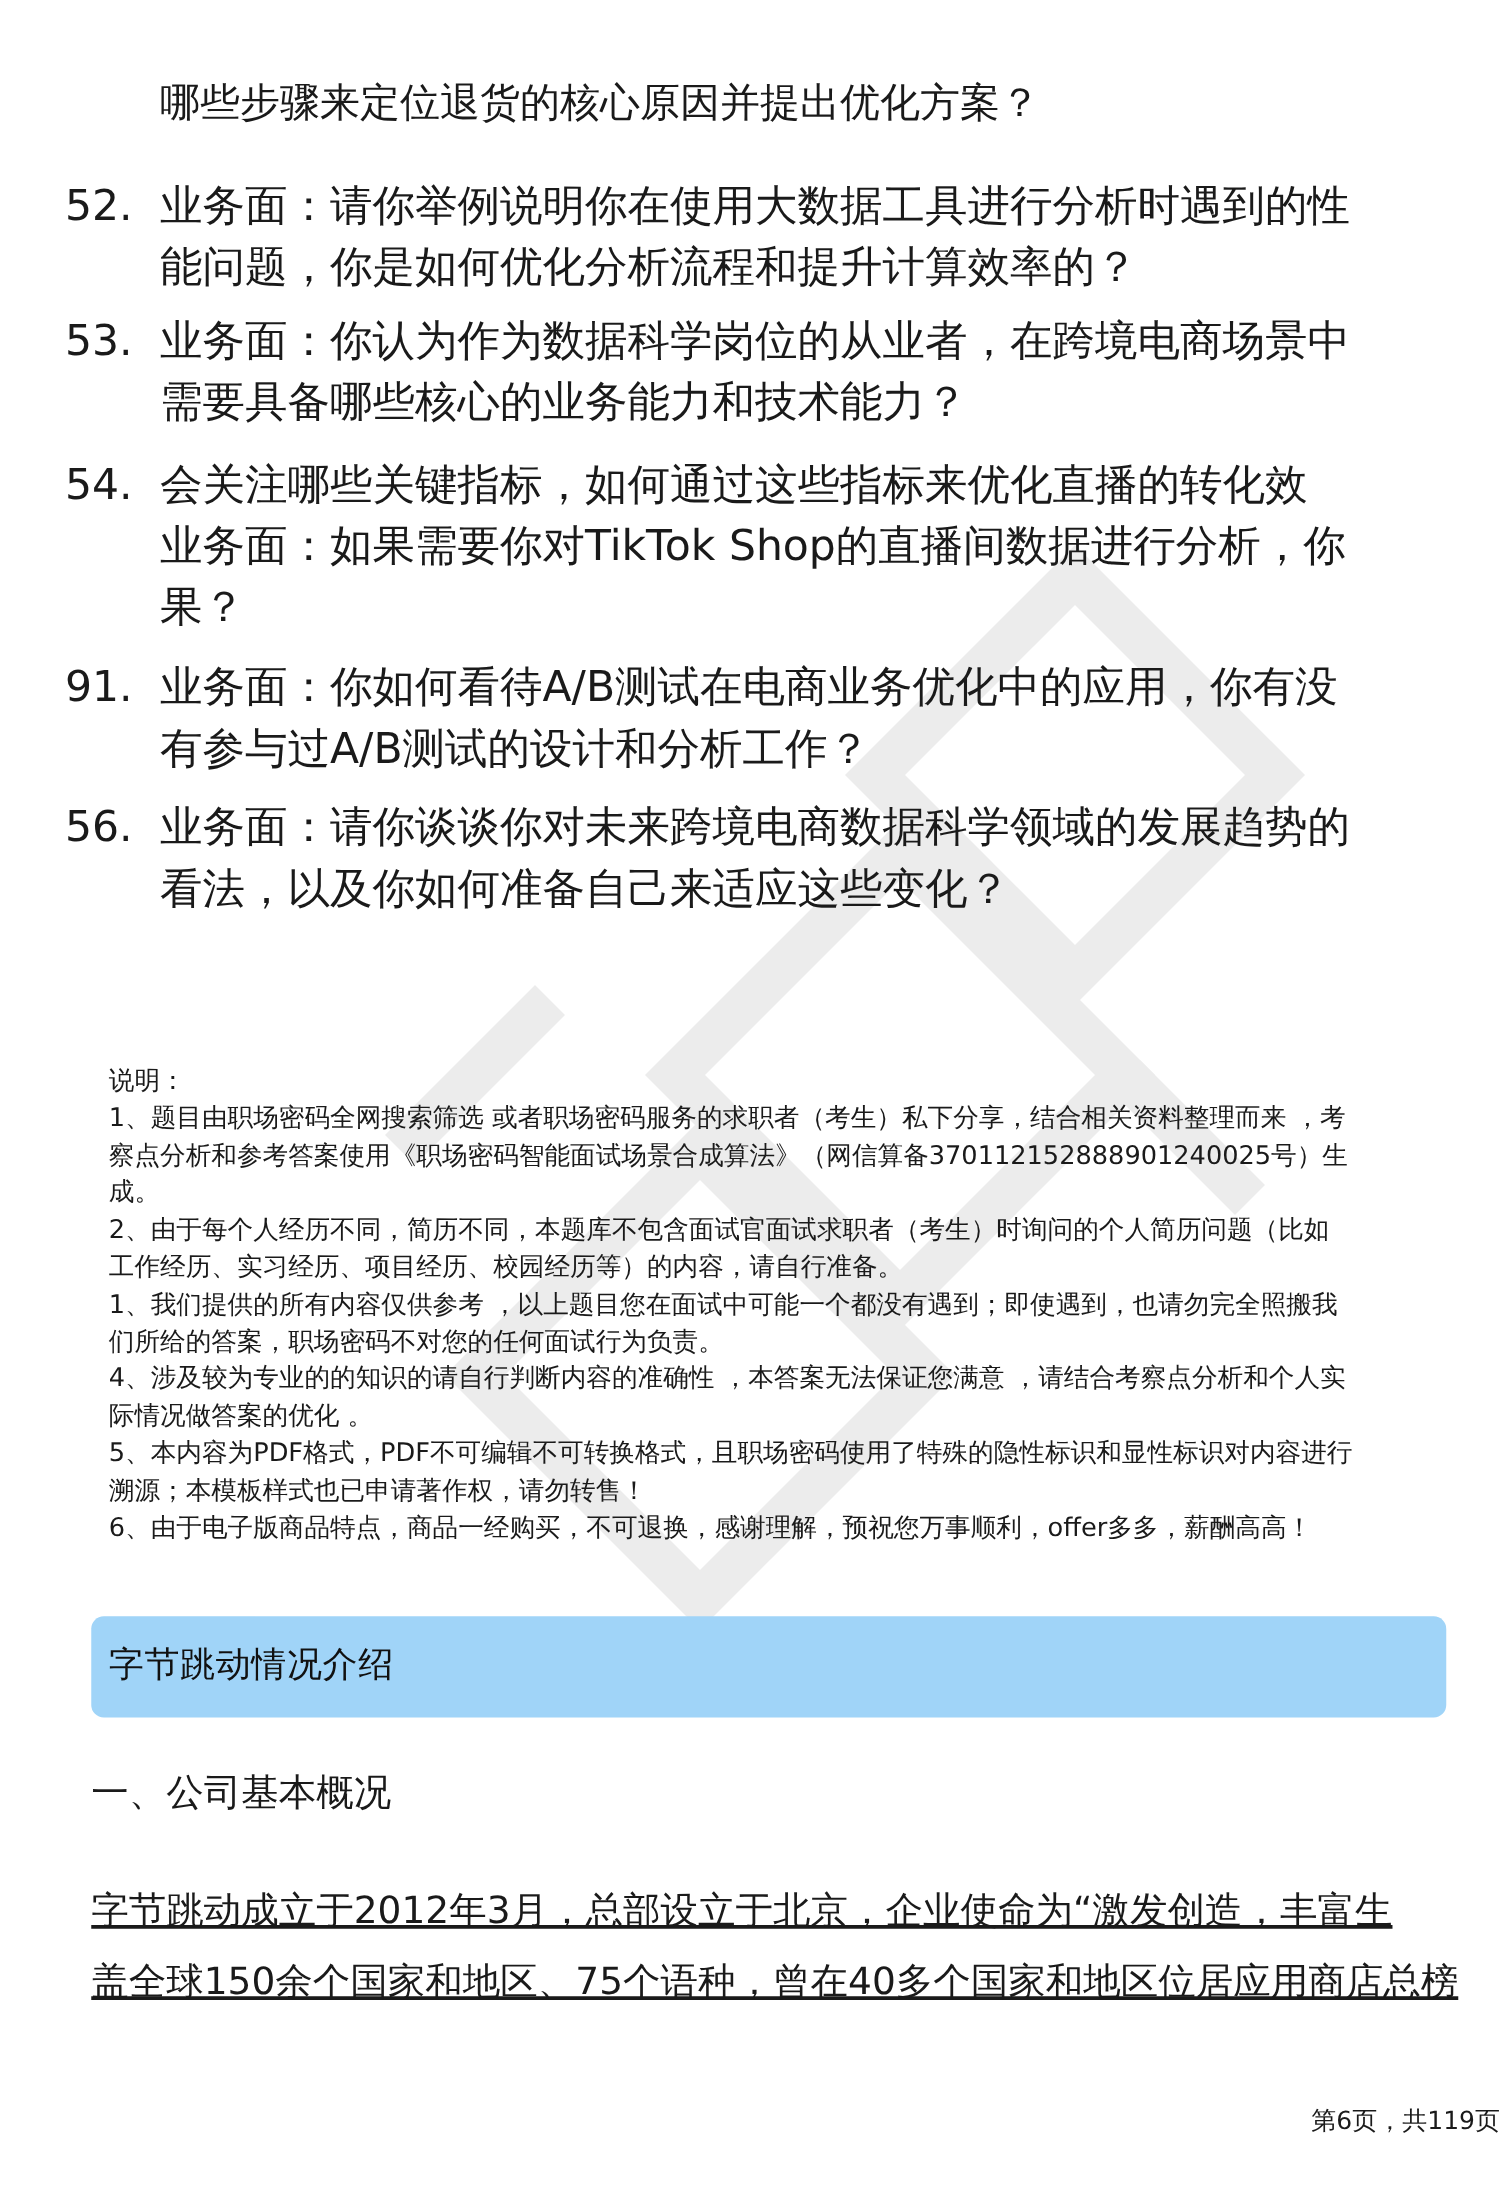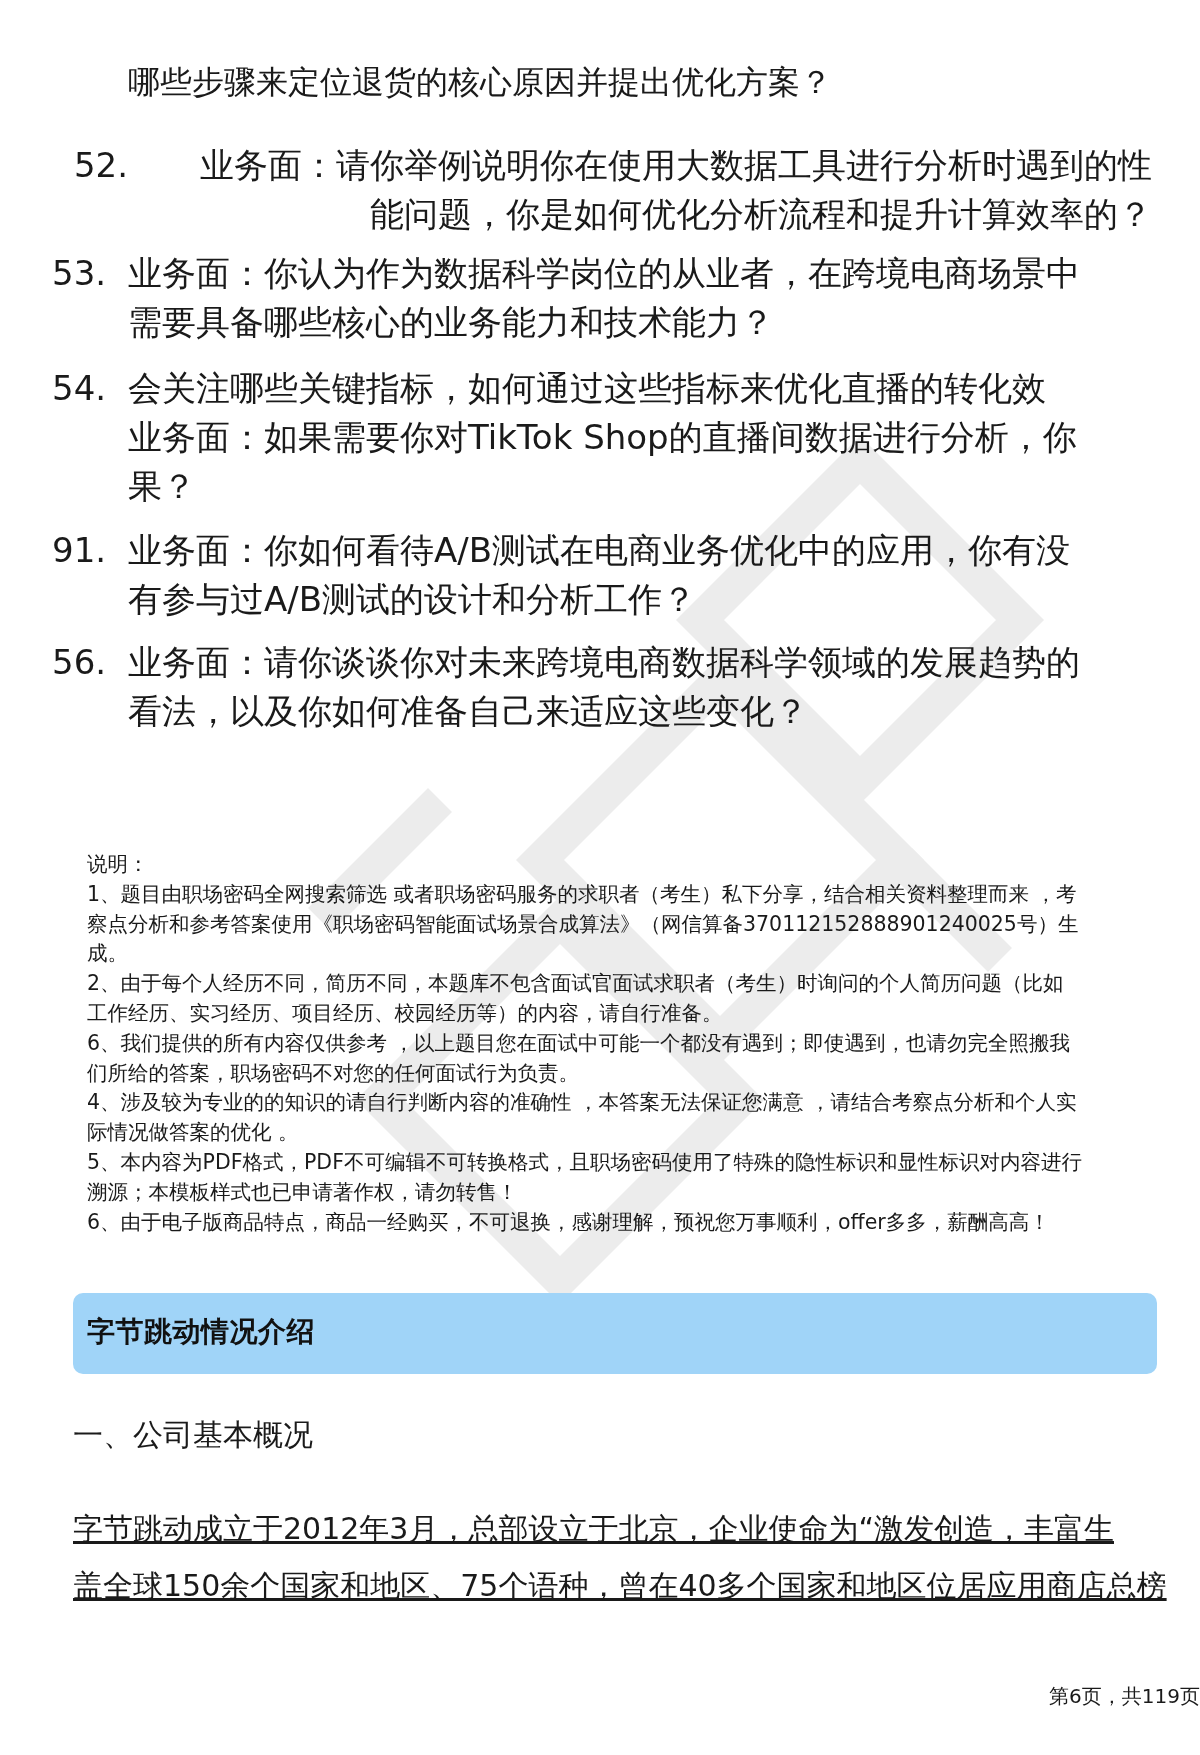--- a/index.html
+++ b/index.html
@@ -77,21 +77,21 @@
       width: 1084px;
       height: 81px;
       background: #a0d4f8;
       border-radius: 10px;
     }
     .section-band .title {
       position: absolute;
       left: 14px;
       top: 20px;
       font-size: 28px;
-      font-weight: bold;
+      font-weight: normal;
       color: #111111;
       white-space: nowrap;
       letter-spacing: 0.5px;
     }
     .subheading {
       position: absolute;
       left: 73px;
       top: 1415px;
       font-size: 30px;
       line-height: 40px;
@@ -130,21 +130,21 @@
     <path d="M260 500 L440 680 L260 860 L80 680 Z"></path>
     <path d="M140 380 L20 500"></path>
     <path d="M600 440 L700 540"></path>
   </g>
 </svg>
 
 <div class="page">
 
   <div class="q-cont">哪些步骤来定位退货的核心原因并提出优化方案？</div>
 
-  <div class="question" style="top:141px;text-align:right;">
+  <div class="question" style="top:141px;">
     <span class="num">52.</span>
     <span class="text">
       <span class="line">业务面：请你举例说明你在使用大数据工具进行分析时遇到的性</span>
       <span class="line">能问题，你是如何优化分析流程和提升计算效率的？</span>
     </span>
   </div>
 
   <div class="question" style="top:249px;">
     <span class="num">53.</span>
     <span class="text">
@@ -178,21 +178,21 @@
     </span>
   </div>
 
   <div class="notes">
     <span class="line">说明：</span>
     <span class="line">1、题目由职场密码全网搜索筛选 或者职场密码服务的求职者（考生）私下分享，结合相关资料整理而来 ，考</span>
     <span class="line">察点分析和参考答案使用《职场密码智能面试场景合成算法》（网信算备370112152888901240025号）生</span>
     <span class="line">成。</span>
     <span class="line">2、由于每个人经历不同，简历不同，本题库不包含面试官面试求职者（考生）时询问的个人简历问题（比如</span>
     <span class="line">工作经历、实习经历、项目经历、校园经历等）的内容，请自行准备。</span>
-    <span class="line">6、我们提供的所有内容仅供参考 ，以上题目您在面试中可能一个都没有遇到；即使遇到，也请勿完全照搬我</span>
+    <span class="line">1、我们提供的所有内容仅供参考 ，以上题目您在面试中可能一个都没有遇到；即使遇到，也请勿完全照搬我</span>
     <span class="line">们所给的答案，职场密码不对您的任何面试行为负责。</span>
     <span class="line">4、涉及较为专业的的知识的请自行判断内容的准确性 ，本答案无法保证您满意 ，请结合考察点分析和个人实</span>
     <span class="line">际情况做答案的优化 。</span>
     <span class="line">5、本内容为PDF格式，PDF不可编辑不可转换格式，且职场密码使用了特殊的隐性标识和显性标识对内容进行</span>
     <span class="line">溯源；本模板样式也已申请著作权，请勿转售！</span>
     <span class="line">6、由于电子版商品特点，商品一经购买，不可退换，感谢理解，预祝您万事顺利，offer多多，薪酬高高！</span>
   </div>
 
   <div class="section-band">
     <span class="title">字节跳动情况介绍</span>

